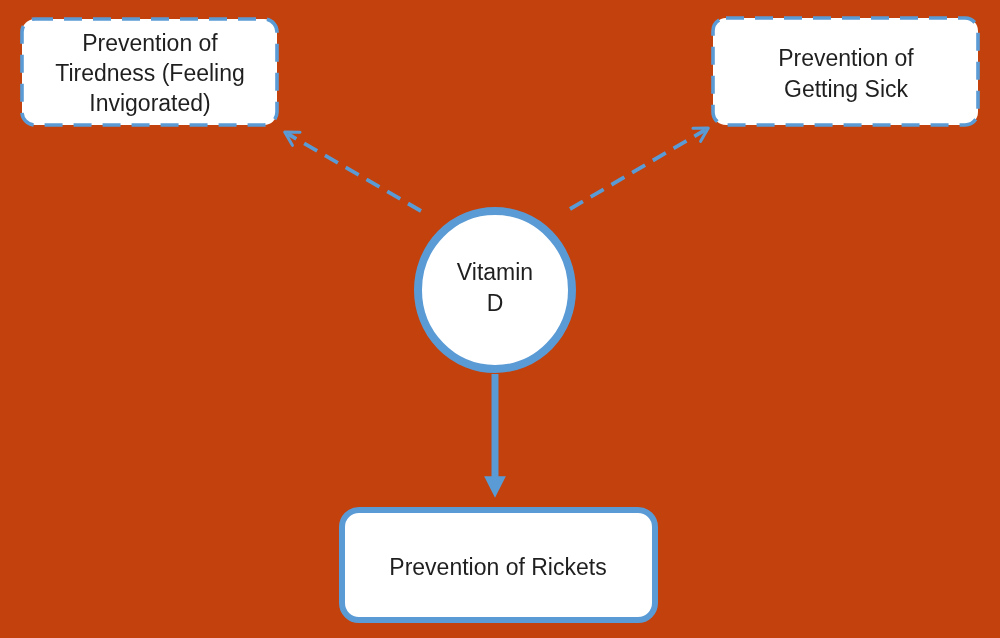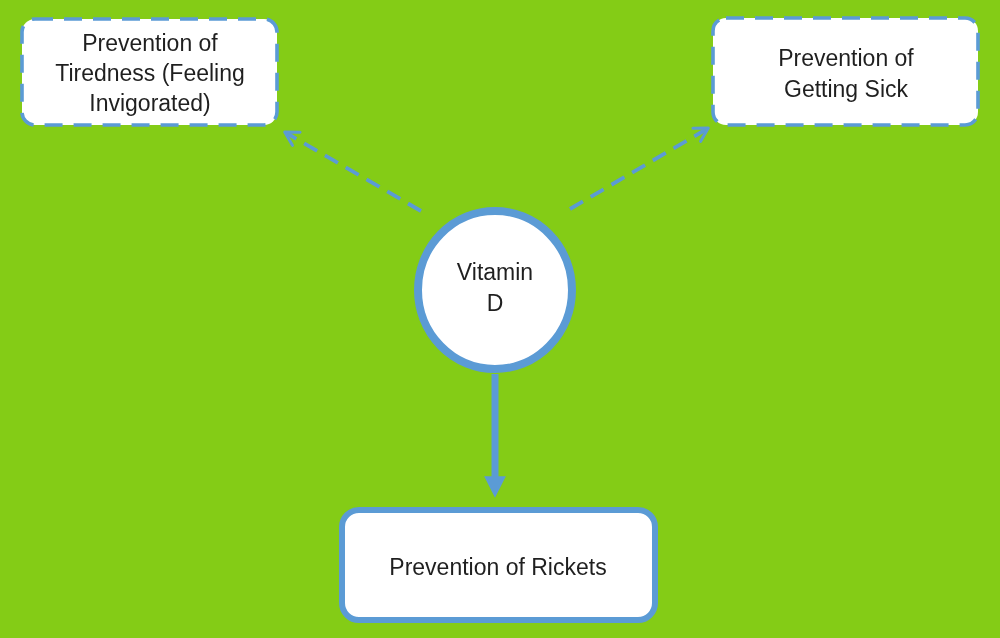--- a/index.html
+++ b/index.html
@@ -5,21 +5,21 @@
   html, body {
     margin: 0;
     padding: 0;
     background: #ffffff;
     font-family: "Liberation Sans", sans-serif;
   }
   .stage {
     position: relative;
     width: 1000px;
     height: 638px;
-    background: #84cc16;
+    background: #c2410c;
     overflow: hidden;
   }
   svg { display: block; }
   .node-shape {
     fill: #ffffff;
   }
   .dashed-box {
     stroke-width: 3.6;
     stroke-dasharray: 18 11;
     stroke-linecap: butt;

